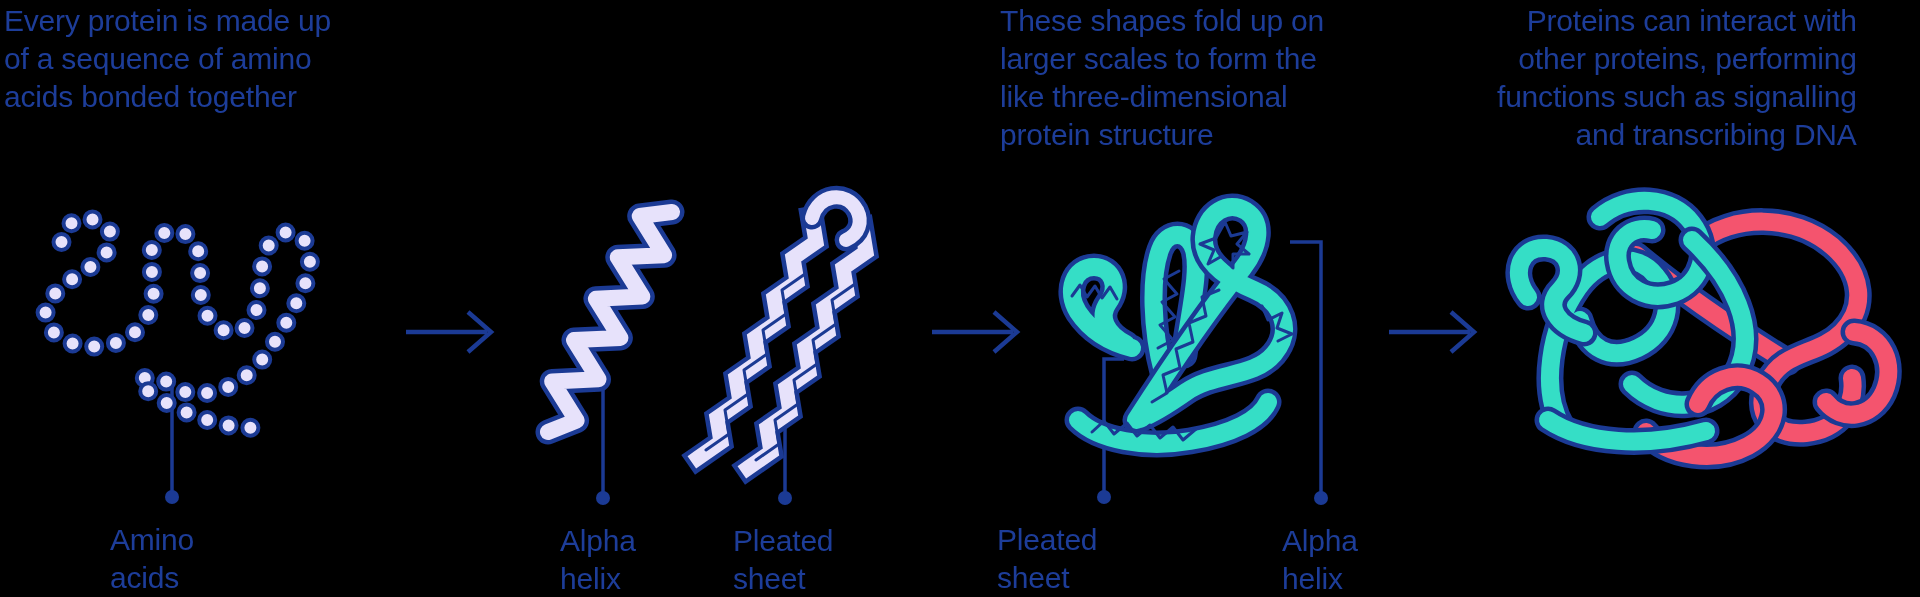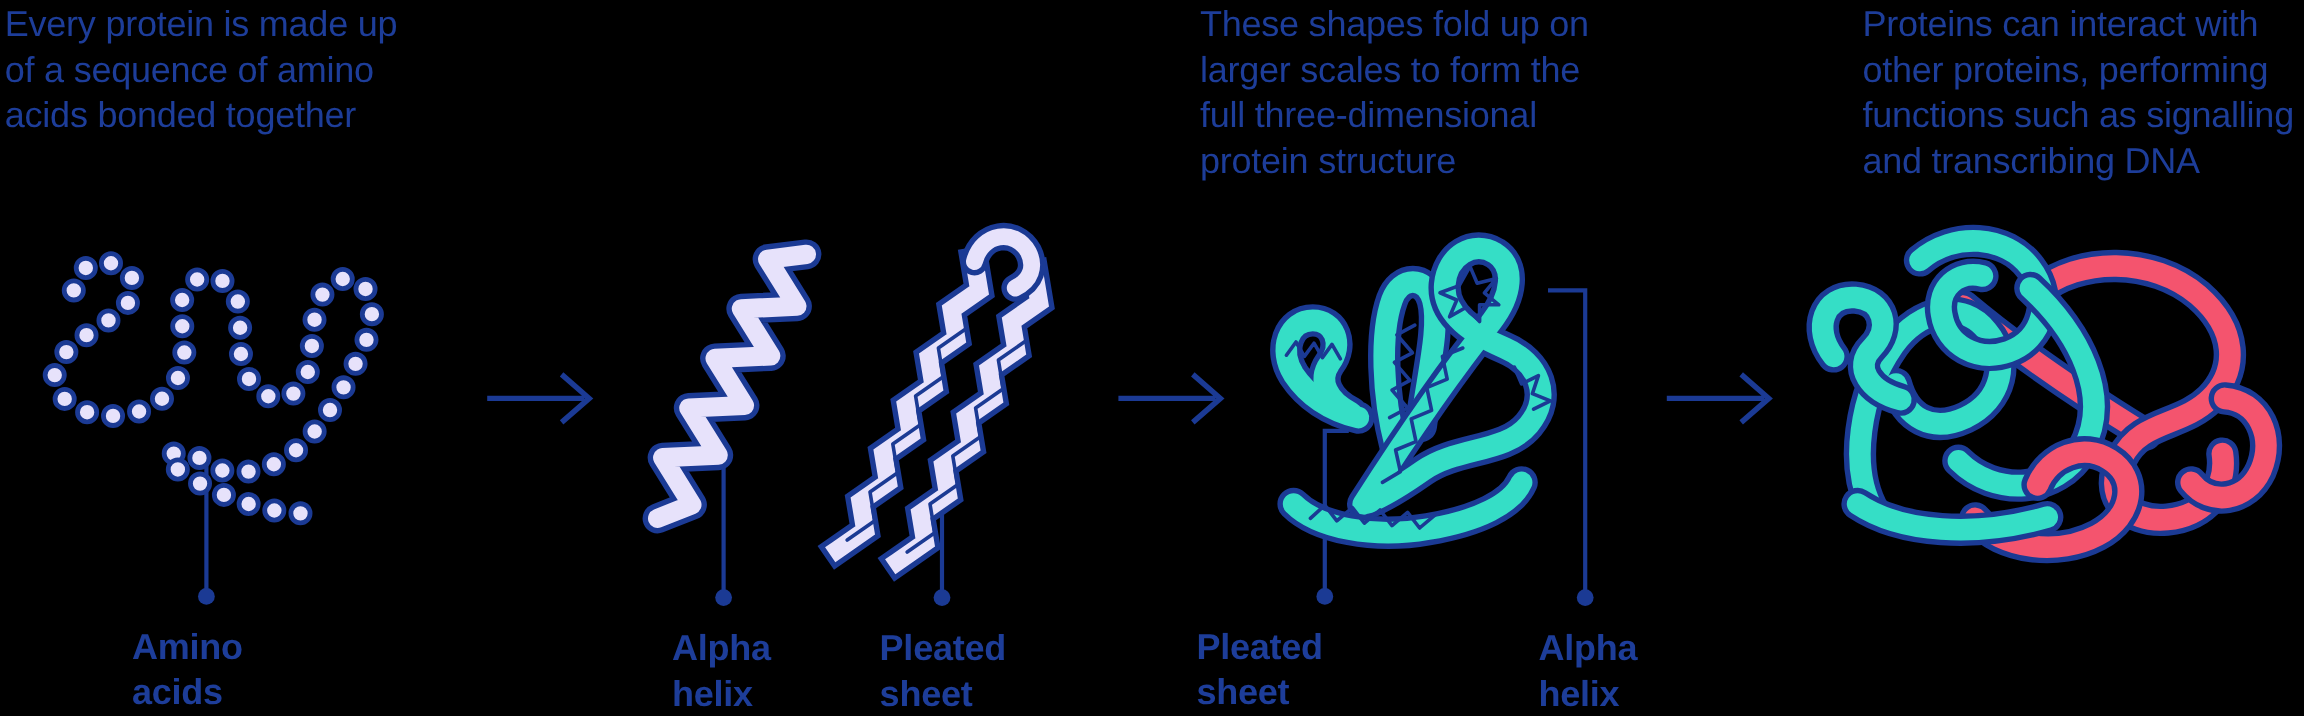--- a/index.html
+++ b/index.html
@@ -6,21 +6,21 @@
     --bg:#000000; --navy:#1b3a94; --text:#1d3d99;
     --lavender:#e7e2fb; --teal:#35dec6; --red:#f4546e;
   }
   html,body{margin:0;padding:0;background:var(--bg);}
   .stage{position:relative;width:1920px;height:597px;background:var(--bg);overflow:hidden;
          font-family:"Liberation Sans", sans-serif;}
   .stage svg{position:absolute;left:0;top:0;}
   .caption{position:absolute;color:var(--text);font-size:30px;line-height:38px;
            font-weight:500;letter-spacing:-0.2px;white-space:pre-line;}
   .shape-label{position:absolute;color:var(--text);font-size:30px;line-height:38px;
-           font-weight:700;letter-spacing:-0.2px;white-space:pre-line;}
+           font-weight:400;letter-spacing:-0.2px;white-space:pre-line;}
   .leader{stroke:var(--navy);stroke-width:3.5;fill:none;}
   .dot{fill:var(--navy);}
   .arrow{stroke:var(--navy);stroke-width:4.5;fill:none;stroke-linecap:butt;stroke-linejoin:miter;}
   .decor{stroke:var(--navy);stroke-width:3;fill:none;stroke-linejoin:round;stroke-linecap:round;}
   .bead{fill:var(--lavender);stroke:var(--navy);stroke-width:4;}
   .guide{fill:none;stroke:none;}
 </style>
 </head>
 <body>
 
@@ -186,23 +186,23 @@
       <path d="M1854 332 C1882 334 1896 364 1884 392 C1872 418 1842 422 1826 402" fill="none" stroke="#1b3a94" stroke-width="27" stroke-linejoin="round" stroke-linecap="round"></path>
         <path d="M1854 332 C1882 334 1896 364 1884 392 C1872 418 1842 422 1826 402" fill="none" stroke="#f4546e" stroke-width="18" stroke-linejoin="round" stroke-linecap="round"></path>
     </g>
   </svg>
 
   <div class="caption" style="left:4px;top:2px;">Every protein is made up
 of a sequence of amino
 acids bonded together</div>
   <div class="caption" style="left:1000px;top:2px;">These shapes fold up on
 larger scales to form the
-full three-dimensional
+like three-dimensional
 protein structure</div>
-  <div class="caption" style="left:1552px;top:2px;">Proteins can interact with
+  <div class="caption" style="left:1497px;top:2px;text-align:right;">Proteins can interact with
 other proteins, performing
 functions such as signalling
 and transcribing DNA</div>
 
   <div class="shape-label" style="left:110px;top:521px;">Amino
 acids</div>
   <div class="shape-label" style="left:560px;top:522px;">Alpha
 helix</div>
   <div class="shape-label" style="left:733px;top:522px;">Pleated
 sheet</div>

